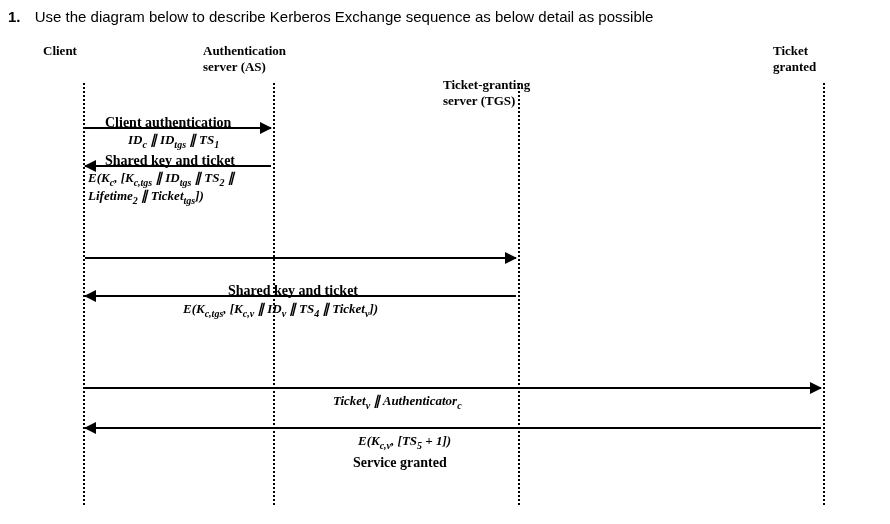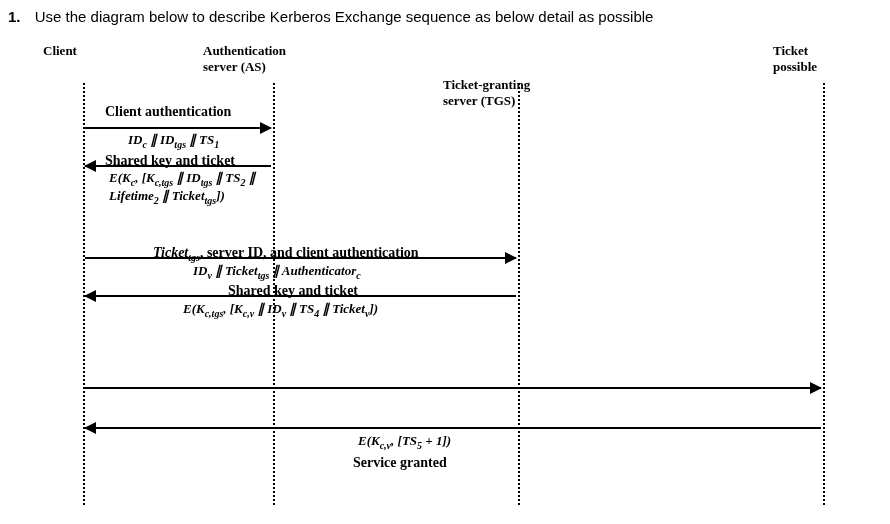--- a/index.html
+++ b/index.html
@@ -95,55 +95,54 @@
   <div class="actor-label" style="left:180px; width:140px;">
     <span>Authentication</span><br>
     <span>server (AS)</span>
   </div>
   <div class="actor-label" style="left:420px; width:150px;margin-top:34px;">
     <span>Ticket-granting</span><br>
     <span>server (TGS)</span>
   </div>
   <div class="actor-label" style="left:750px; width:100px;">
     <span>Ticket</span><br>
-    <span>possible</span>
+    <span>granted</span>
   </div>
 
   <div class="lifeline" style="left:60px;"></div>
   <div class="lifeline" style="left:250px;"></div>
   <div class="lifeline" style="left:495px;"></div>
   <div class="lifeline" style="left:800px;"></div>
 
   <div class="arrow" style="left:62px; top:92px; width:186px;">
     <div class="head-right"></div>
   </div>
-  <div class="msg-title" style="left:82px; top:69px;">Client authentication</div>
+  <div class="msg-title" style="left:82px; top:80px;">Client authentication</div>
   <div class="msg-detail" style="left:105px; top:97px;">ID<sub>c</sub> ∥ ID<sub>tgs</sub> ∥ TS<sub>1</sub></div>
 
   <div class="arrow" style="left:62px; top:130px; width:186px;">
     <div class="head-left"></div>
   </div>
   <div class="msg-title" style="left:82px; top:118px;">Shared key and ticket</div>
-  <div class="msg-detail" style="left:65px; top:135px;margin-left:21px;">E(K<sub>c</sub>, [K<sub>c,tgs</sub> ∥ ID<sub>tgs</sub> ∥ TS<sub>2</sub> ∥<br>Lifetime<sub>2</sub> ∥ Ticket<sub>tgs</sub>])</div>
+  <div class="msg-detail" style="left:65px; top:135px;">E(K<sub>c</sub>, [K<sub>c,tgs</sub> ∥ ID<sub>tgs</sub> ∥ TS<sub>2</sub> ∥<br>Lifetime<sub>2</sub> ∥ Ticket<sub>tgs</sub>])</div>
 
   <div class="arrow" style="left:62px; top:222px; width:431px;">
     <div class="head-right"></div>
   </div>
-  <div class="msg-title" style="left:130px; top:210px;"><i>Ticket<sub>tgs</sub></i>, server ID, and client authentication</div>
-  <div class="msg-detail" style="left:170px; top:228px;">ID<sub>v</sub> ∥ Ticket<sub>tgs</sub> ∥ Authenticator<sub>c</sub></div>
 
   <div class="arrow" style="left:62px; top:260px; width:431px;">
     <div class="head-left"></div>
   </div>
   <div class="msg-title" style="left:205px; top:248px;">Shared key and ticket</div>
   <div class="msg-detail" style="left:160px; top:266px;">E(K<sub>c,tgs</sub>, [K<sub>c,v</sub> ∥ ID<sub>v</sub> ∥ TS<sub>4</sub> ∥ Ticket<sub>v</sub>])</div>
 
   <div class="arrow" style="left:62px; top:352px; width:736px;">
     <div class="head-right"></div>
   </div>
+  <div class="msg-detail" style="left:310px; top:358px;">Ticket<sub>v</sub> ∥ Authenticator<sub>c</sub></div>
 
   <div class="arrow" style="left:62px; top:392px; width:736px;">
     <div class="head-left"></div>
   </div>
   <div class="msg-title" style="left:330px; top:380px;margin-top:40px;">Service granted</div>
   <div class="msg-detail" style="left:335px; top:398px;">E(K<sub>c,v</sub>, [TS<sub>5</sub> + 1])</div>
 
 </div>
 
 </body></html>

